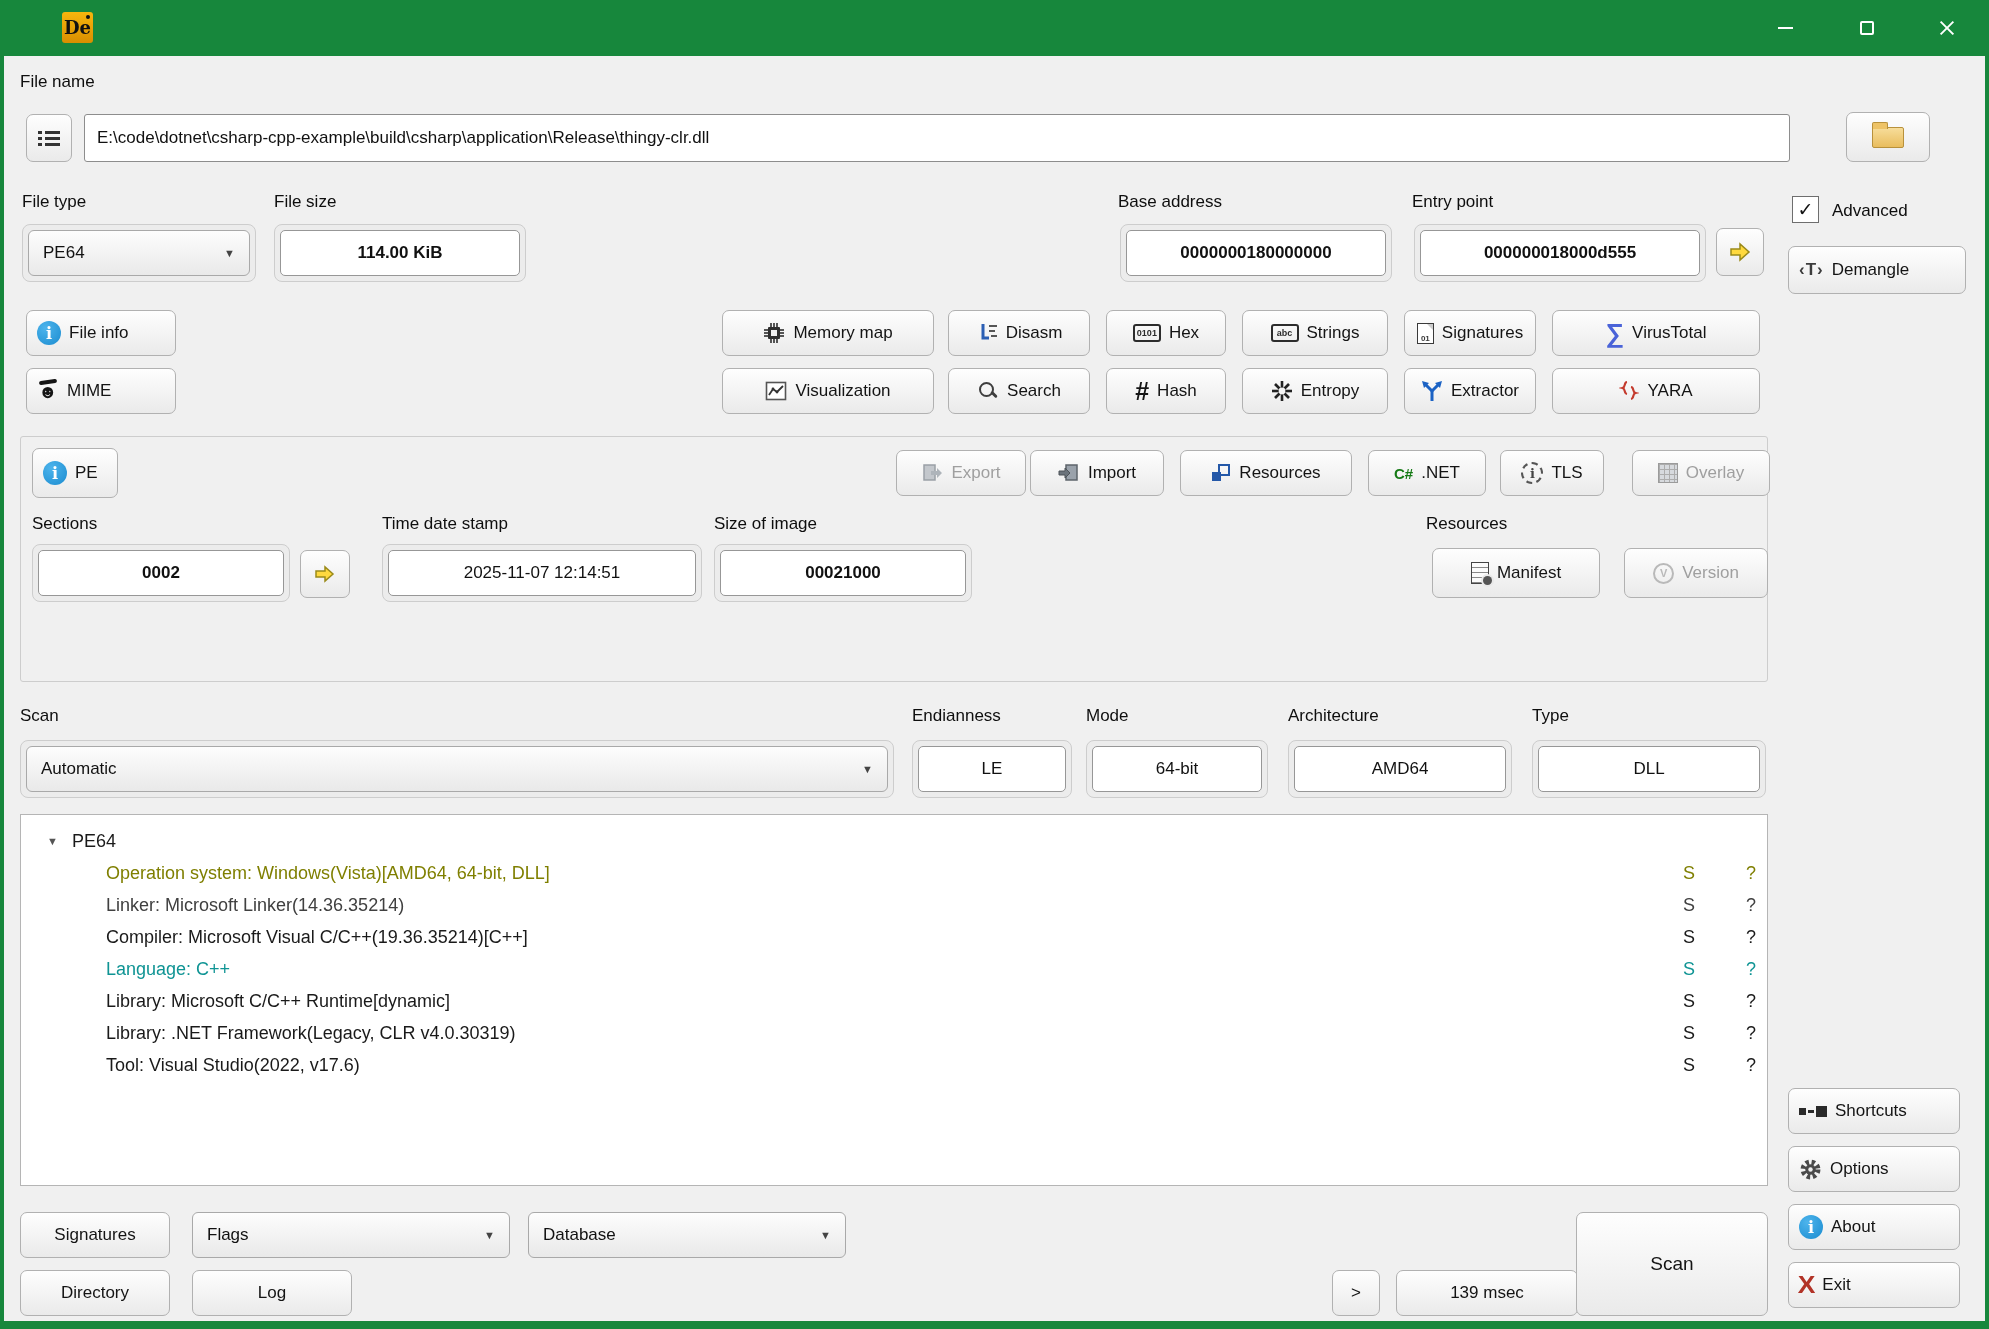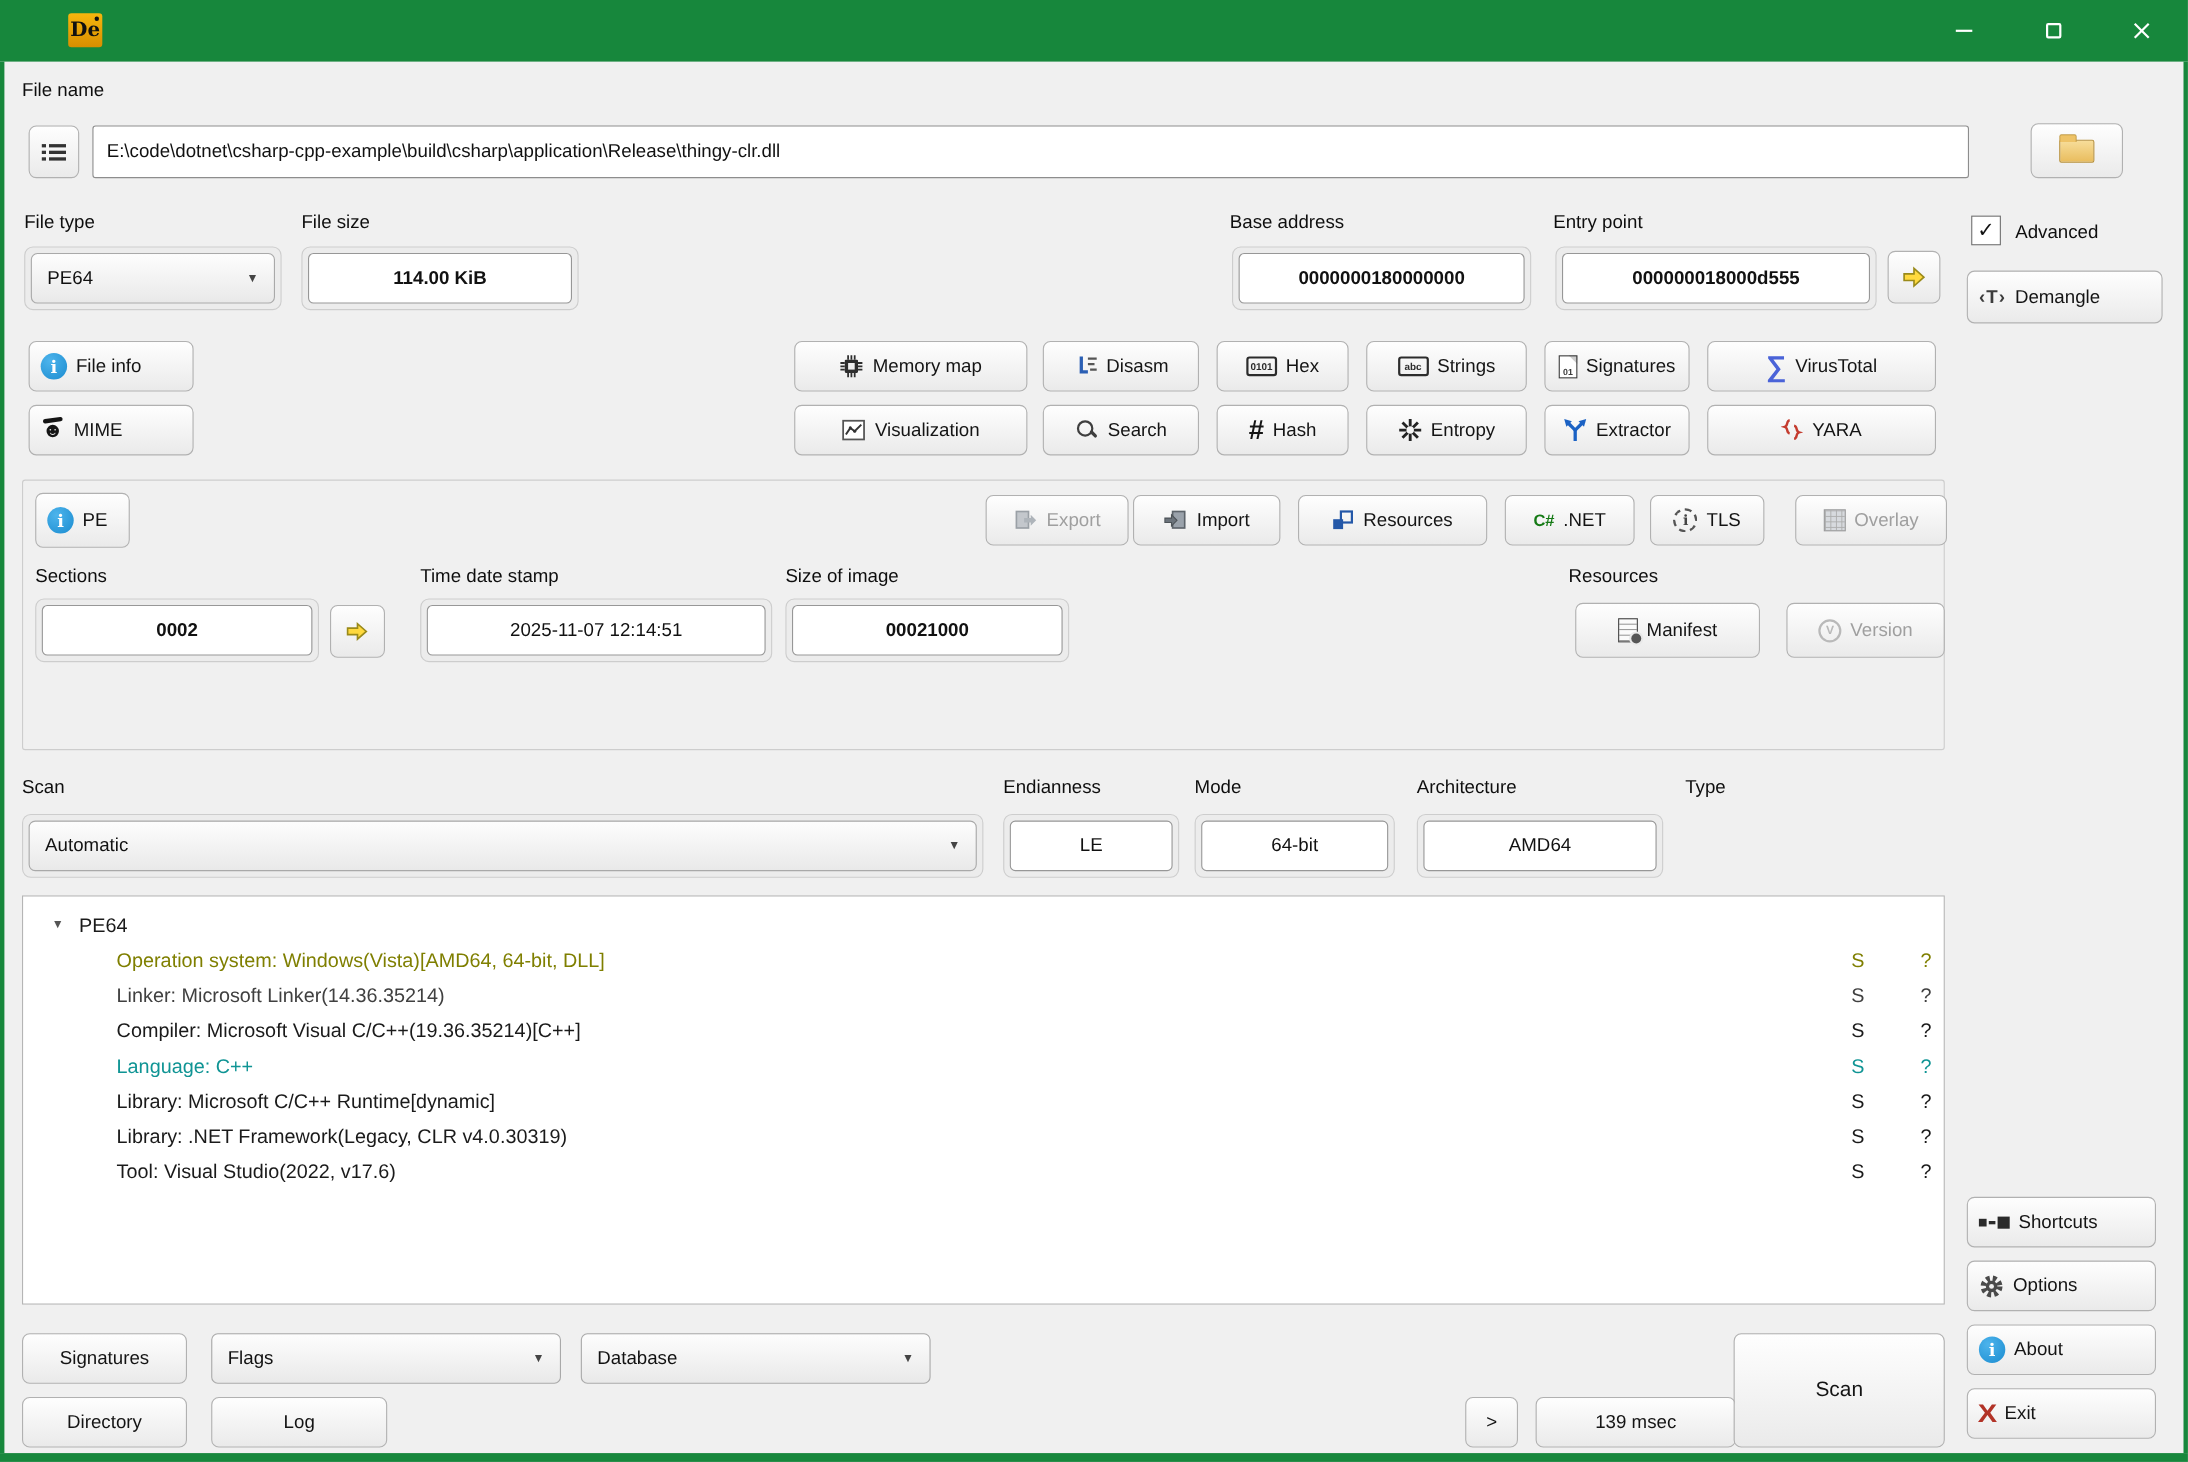--- a/index.html
+++ b/index.html
@@ -383,20 +383,23 @@
   </div>
   <div class="panel-field" style="left:912px;top:740px;width:160px;height:58px">
     <div class="value">LE</div>
   </div>
   <div class="panel-field" style="left:1086px;top:740px;width:182px;height:58px">
     <div class="value">64-bit</div>
   </div>
   <div class="panel-field" style="left:1288px;top:740px;width:224px;height:58px">
     <div class="value">AMD64</div>
   </div>
+  <div class="panel-field" style="left:1532px;top:740px;width:234px;height:58px">
+    <div class="value">DLL</div>
+  </div>
 
   <div class="tree">
     <div class="trow" style="left:26px;top:10px;width:400px">
       <span class="expander">▼</span>
       <span>PE64</span>
     </div>
     <div class="trow" style="left: 85px; top: 42px; width: 1660px; color: rgb(127, 127, 0);">
       <span>Operation system: Windows(Vista)[AMD64, 64-bit, DLL]</span>
       <span class="scol">S</span>
       <span class="qcol">?</span>

